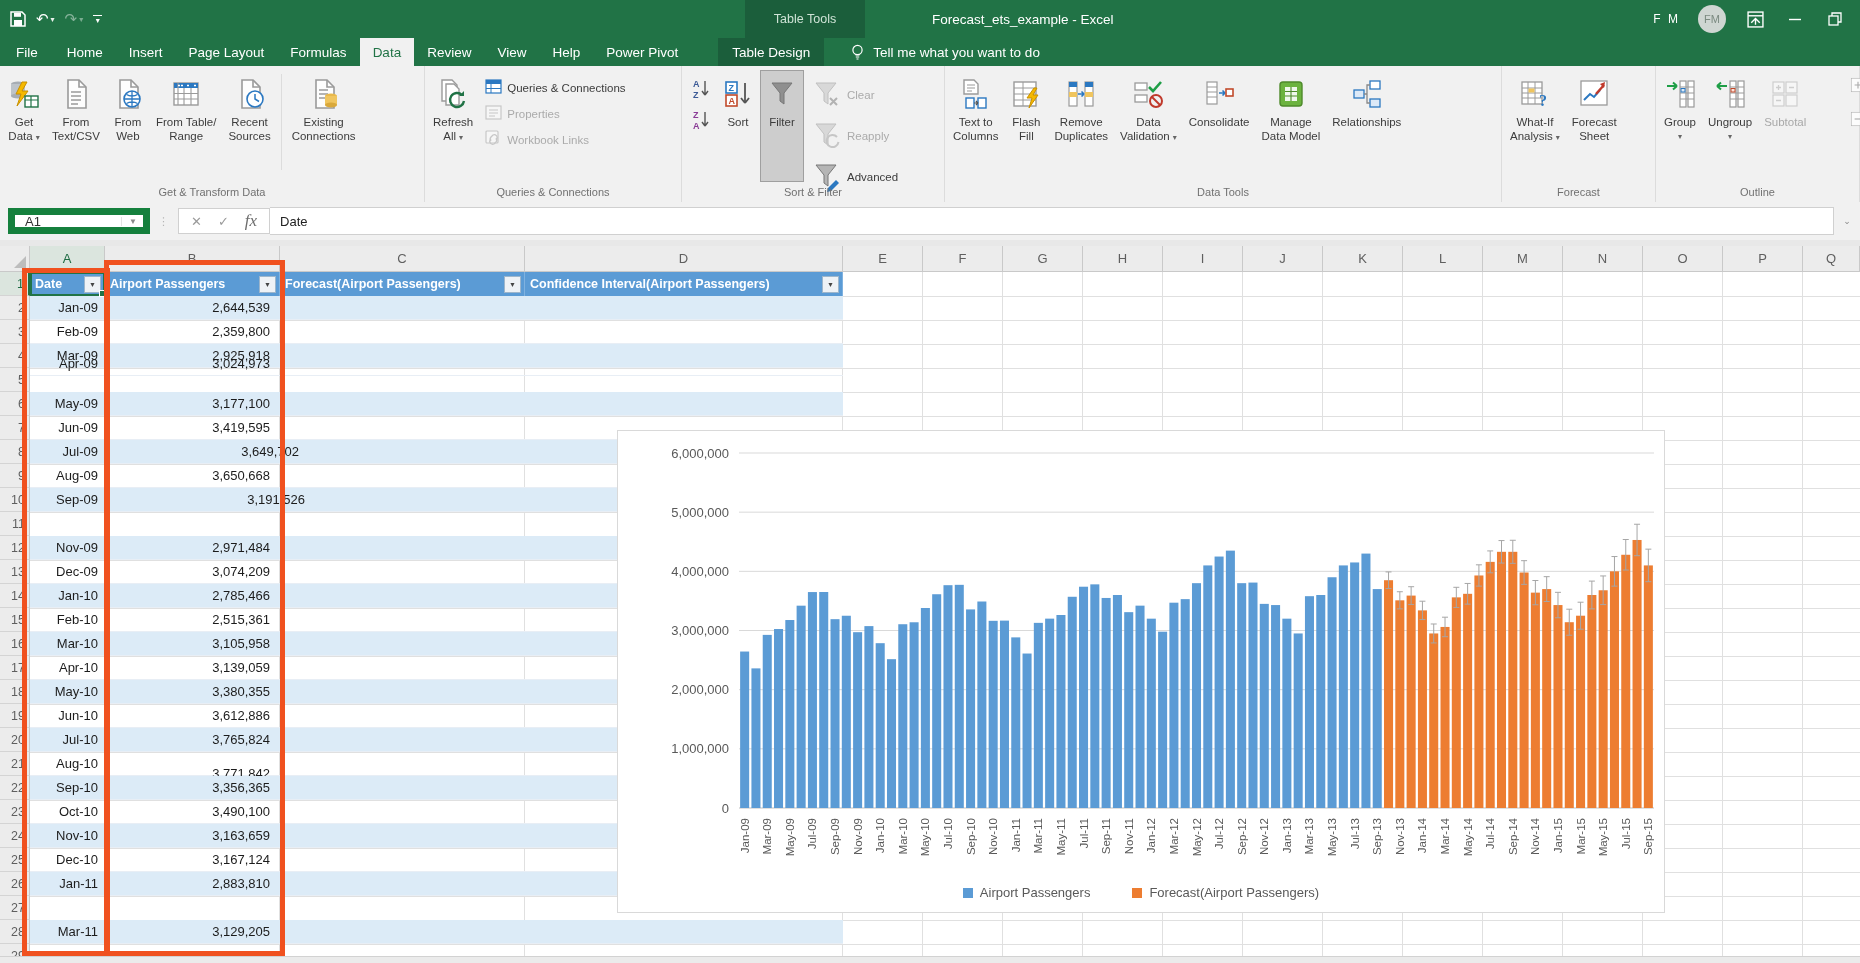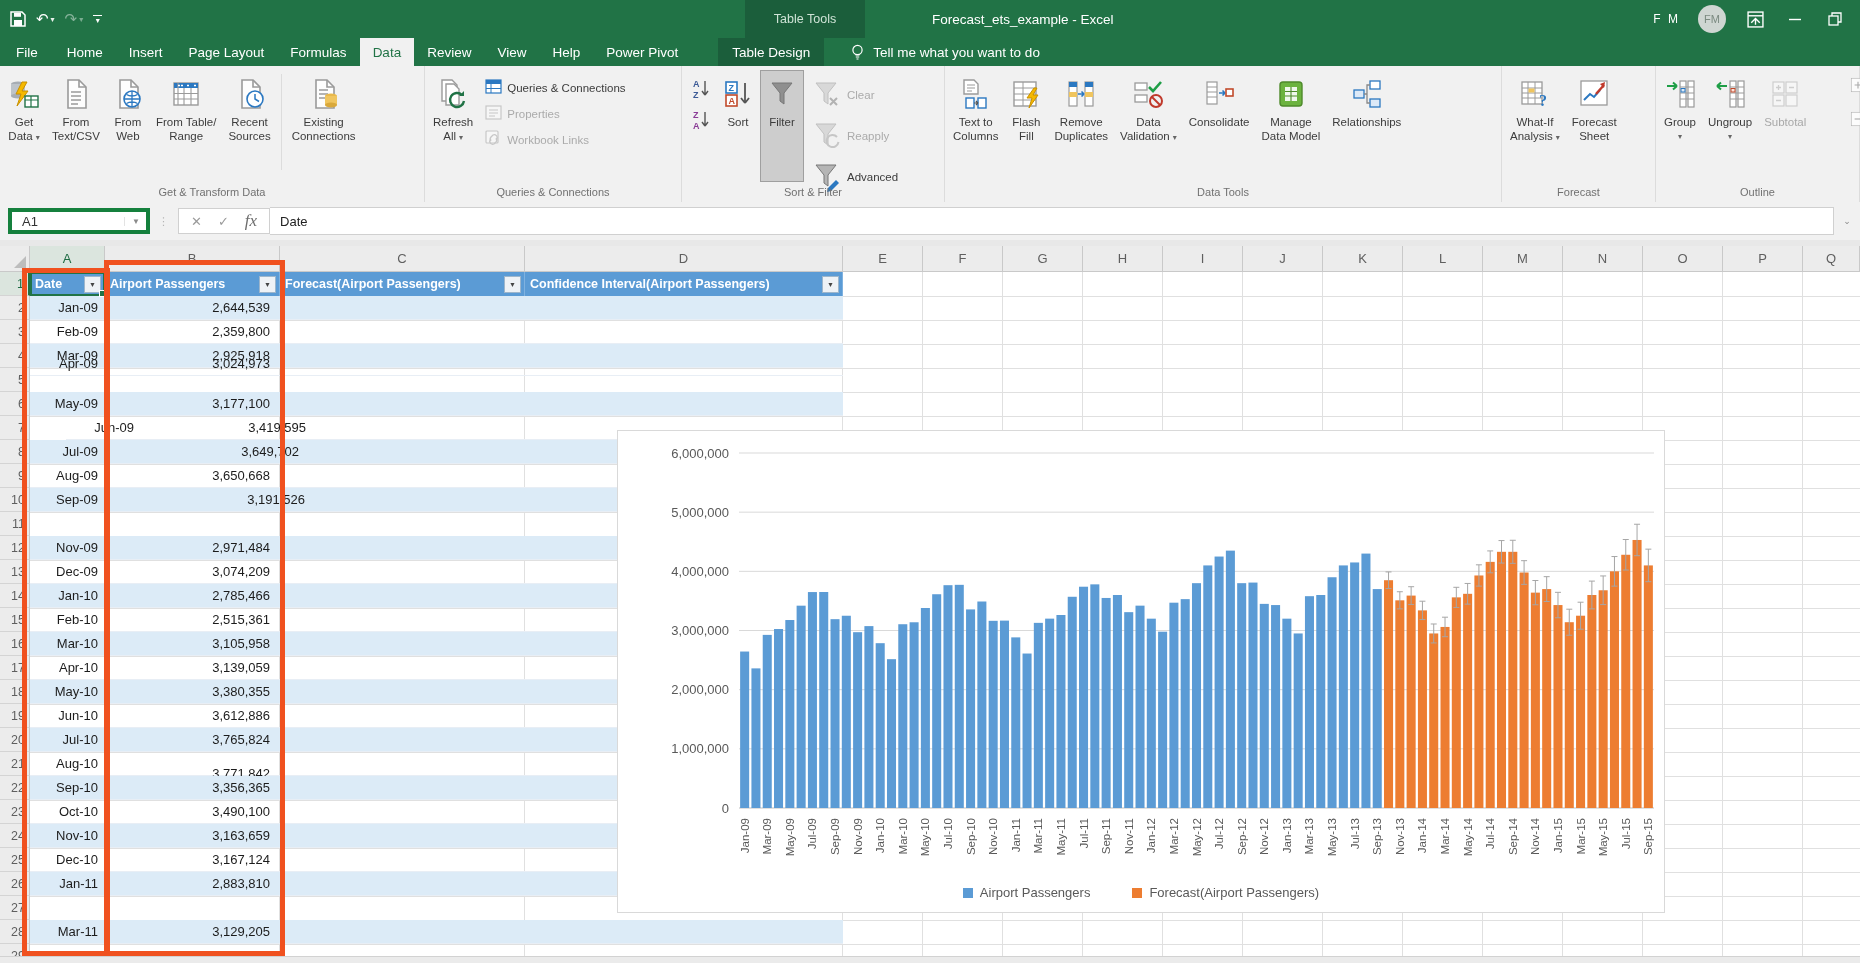--- a/index.html
+++ b/index.html
@@ -47,21 +47,21 @@
   .caret-below{font-size:8px;color:#666;margin-top:1px;}
   .vdiv{width:1px;background:#dcdcdc;height:96px;margin:4px 4px 0 4px;}
   .smallcol{display:flex;flex-direction:column;justify-content:flex-start;gap:7px;padding:8px 4px 0 6px;}
   .smallbtn{display:flex;align-items:center;gap:5px;font-size:11.5px;color:#3c3c3c;white-space:nowrap;}
   .smallbtn.disabled{color:#ababab;}
   .smallbtn.disabled svg{opacity:.4;filter:grayscale(1);}
   .edge-icons{position:absolute;right:-8px;top:10px;display:flex;flex-direction:column;gap:16px;opacity:.8;}
 
   
   .fbar{position:absolute;left:0;top:202px;width:1860px;height:38px;background:#f1f1f1;display:flex;align-items:center;}
-  .namebox{width:142px;height:26px;background:#fff;border:4px solid #15803d;margin-left:8px;display:flex;align-items:center;
+  .namebox{width:142px;height:26px;background:#fff;border:7px solid #15803d;margin-left:8px;display:flex;align-items:center;
            font-size:13px;color:#333;padding-left:10px;box-sizing:border-box;}
   .namebox .nbcaret{margin-left:auto;margin-right:6px;font-size:8px;color:#8a8a8a;border-left:1px solid #e3e3e3;padding-left:7px;}
   .fbar .dots{color:#b5b5b5;font-size:11px;margin:0 8px;letter-spacing:1px;}
   .fbtns{display:flex;align-items:center;gap:16px;background:#fff;border:1px solid #d0d0d0;height:26px;padding:0 12px;box-sizing:border-box;}
   .fbtns .fb{color:#9a9a9a;font-size:13px;}
   .fbtns .fx{font-family:"Liberation Serif",serif;font-style:italic;color:#6d6d6d;font-size:17px;}
   .fcontent{flex:1;height:26px;background:#fff;border:1px solid #d0d0d0;border-left:none;display:flex;align-items:center;
             padding-left:10px;font-size:13px;color:#222;}
   .fexpand{width:26px;color:#8a8a8a;font-size:9px;text-align:center;}
 
@@ -694,21 +694,21 @@
         <div class="c" style="width:245px;"></div>
         <div class="c" style="width:318px;"></div>
       </div>
       <div class="t-row banded" style="top: 120px;">
         <div class="c" style="width:75px;padding-right:7px;">May-09</div>
         <div class="c" style="width:175px;padding-right:10px;">3,177,100</div>
         <div class="c" style="width:245px;"></div>
         <div class="c" style="width:318px;"></div>
       </div>
       <div class="t-row" style="top: 144px;">
-        <div class="c" style="width:75px;padding-right:7px;margin-left:36px;">Jun-09</div>
+        <div class="c" style="width:75px;padding-right:7px;">Jun-09</div>
         <div class="c" style="width:175px;padding-right:10px;">3,419,595</div>
         <div class="c" style="width:245px;"></div>
         <div class="c" style="width:318px;"></div>
       </div>
       <div class="t-row banded" style="top: 168px;">
         <div class="c" style="width:75px;padding-right:7px;">Jul-09</div>
         <div class="c" style="width:204px;padding-right:10px;">3,649,702</div>
         <div class="c" style="width:245px;"></div>
         <div class="c" style="width:318px;"></div>
       </div>

